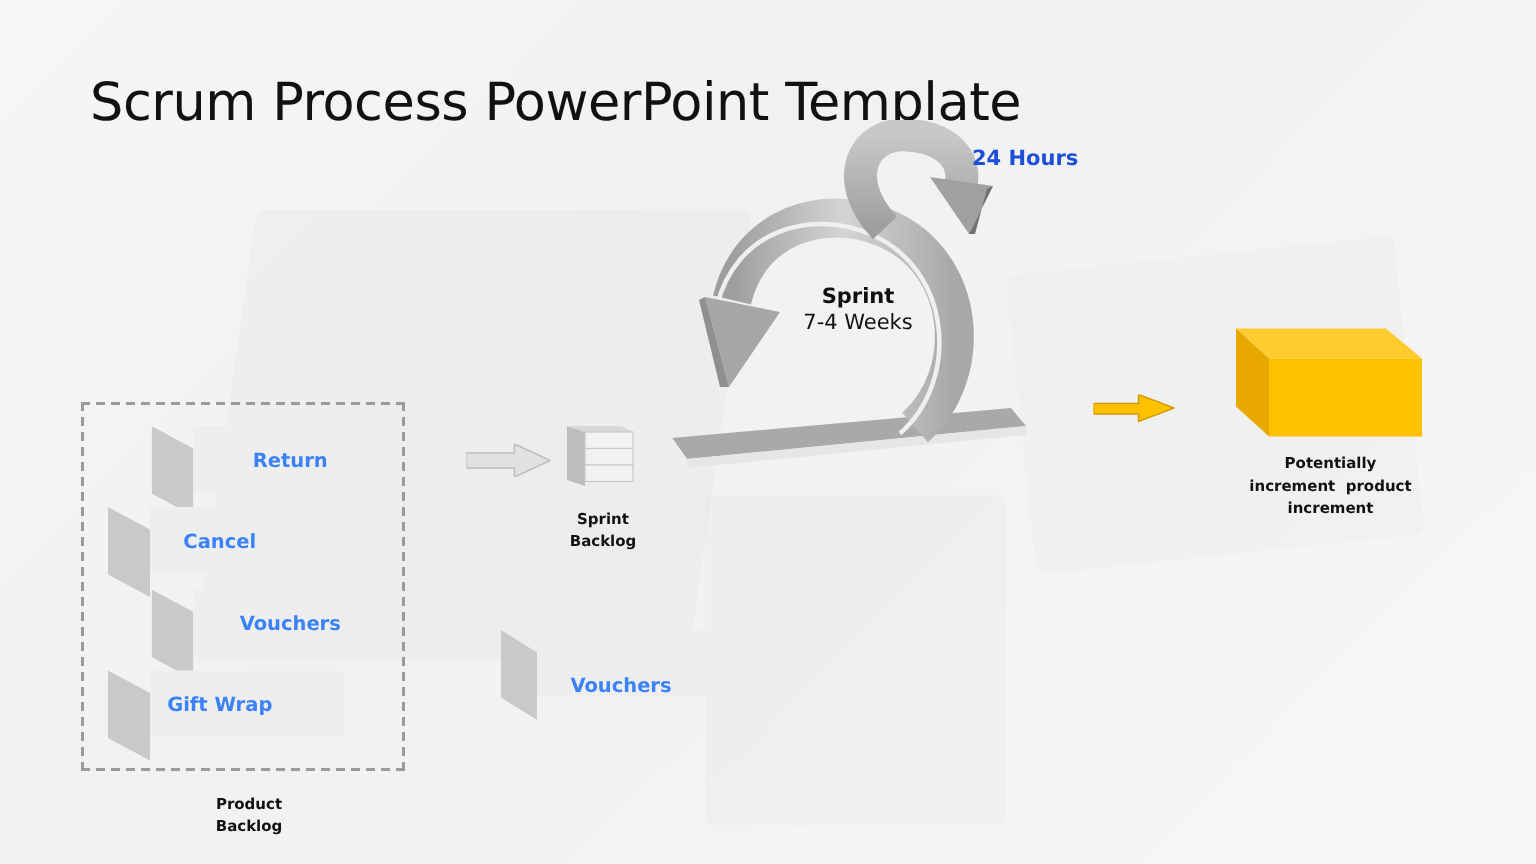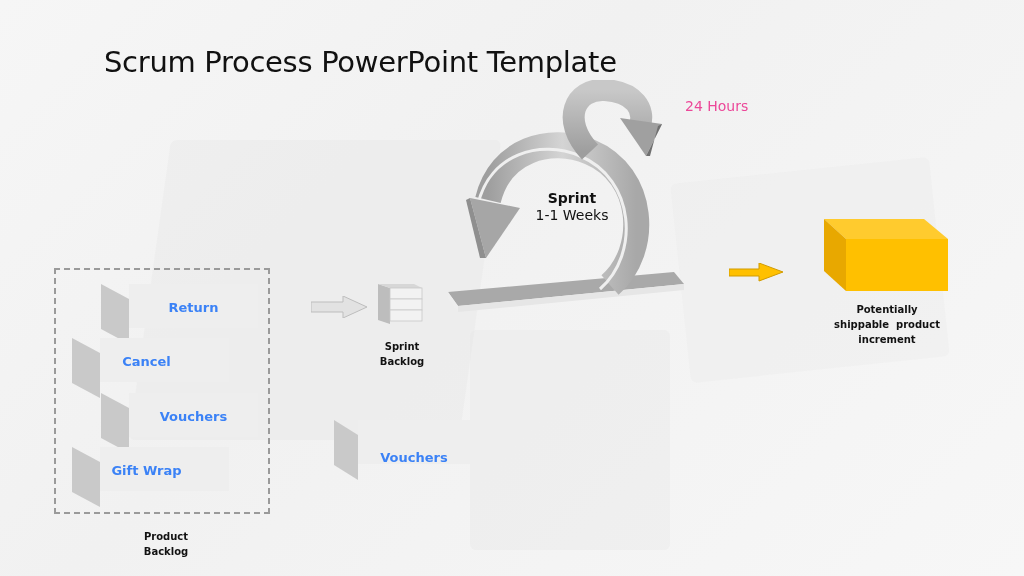--- a/index.html
+++ b/index.html
@@ -1,29 +1,29 @@
 <!DOCTYPE html>
 <html><head>
 <meta charset="utf-8">
 <style>
   html, body { margin:0; padding:0; }
   body { width:1024px; height:576px; overflow:hidden; position:relative;
     font-family:"DejaVu Sans", sans-serif;
     background: linear-gradient(135deg, #f6f6f6 0%, #f1f1f1 40%, #f4f4f4 70%, #f7f7f7 100%); }
   .bg-shape { position:absolute; background:rgba(225,225,225,0.45); border-radius:6px; }
-  .title { position:absolute; left:60px; top:26px; font-size:29px; color:#111; font-weight:normal; letter-spacing:-0.3px;margin-left:44px; }
+  .title { position:absolute; left:60px; top:26px; font-size:35px; color:#111; font-weight:normal; letter-spacing:-0.3px; }
   .dash-box { position:absolute; left:54px; top:268px; width:216px; height:246px; border:2px dashed #9a9a9a; box-sizing:border-box; }
   .block { position:absolute; height:44px; }
   .block .face { position:absolute; top:0; height:44px; background:#eeeeee; }
   .block .side { position:absolute; left:0; top:0; width:28px; height:60px;
     background:#c9c9c9; clip-path:polygon(0 0,100% 25%,100% 100%,0 75%); }
   .block .lbl { position:absolute; top:14px; font-size:13px; font-weight:bold; color:#3b82f6; text-align:center; }
   .caption { position:absolute; font-size:10px; font-weight:bold; color:#111; text-align:center; line-height:15px; }
   .arrow-grey { position:absolute; }
-  .label-24 { position:absolute; left:685px; top:98px; font-size:14px; font-weight:normal; color:#ec4899; }
+  .label-24 { position:absolute; left:648px; top:98px; font-size:14px; font-weight:bold; color:#1d4ed8; }
   .sprint { position:absolute; left:527px; top:190px; width:90px; text-align:center; font-size:14px; color:#111; line-height:17px; }
   .sprint b { display:block; font-weight:bold; }
 </style>
 </head>
 <body>
 
 <div class="bg-shape" style="left:150px;top:140px;width:330px;height:300px;transform:skewX(-8deg);opacity:0.6;"></div>
 <div class="bg-shape" style="left:470px;top:330px;width:200px;height:220px;opacity:0.5;"></div>
 <div class="bg-shape" style="left:680px;top:170px;width:260px;height:200px;opacity:0.35;transform:rotate(-6deg);"></div>
 
@@ -104,29 +104,29 @@
 
   <path d="M150,72 C120,40 135,8 165,10 C195,12 205,30 200,45" fill="none" stroke="url(#g2)" stroke-width="22"></path>
 
   <polygon points="180,38 222,44 206,76" fill="#a0a0a0"></polygon>
   <polygon points="206,76 222,44 218,46 210,76" fill="#707070"></polygon>
 </svg>
 
 <div class="label-24">24 Hours</div>
 <div class="sprint">
   <b>Sprint</b>
-  <span>1-1 Weeks</span>
+  <span>7-4 Weeks</span>
 </div>
 
 <svg style="position:absolute;left:729px;top:263px;" width="54" height="20" viewBox="0 0 54 20">
   <polygon points="0,6 30,6 30,0 54,9 30,18 30,13 0,13" fill="#FFC000" stroke="#d19b00" stroke-width="1"></polygon>
 </svg>
 
 <svg style="position:absolute;left:822px;top:217px;" width="130" height="76" viewBox="0 0 130 76">
   <polygon points="2,2 102,2 126,22 24,22" fill="#FFCB2E"></polygon>
   <polygon points="2,2 24,22 24,74 2,54" fill="#E8A800"></polygon>
   <rect x="24" y="22" width="102" height="52" fill="#FFC000"></rect>
 </svg>
 <div class="caption" style="left:812px;top:302px;width:150px;">
   <div>Potentially</div>
-  <div style="white-space:pre;">shippable  product</div>
+  <div style="white-space:pre;">increment  product</div>
   <div>increment</div>
 </div>
 
 </body></html>

